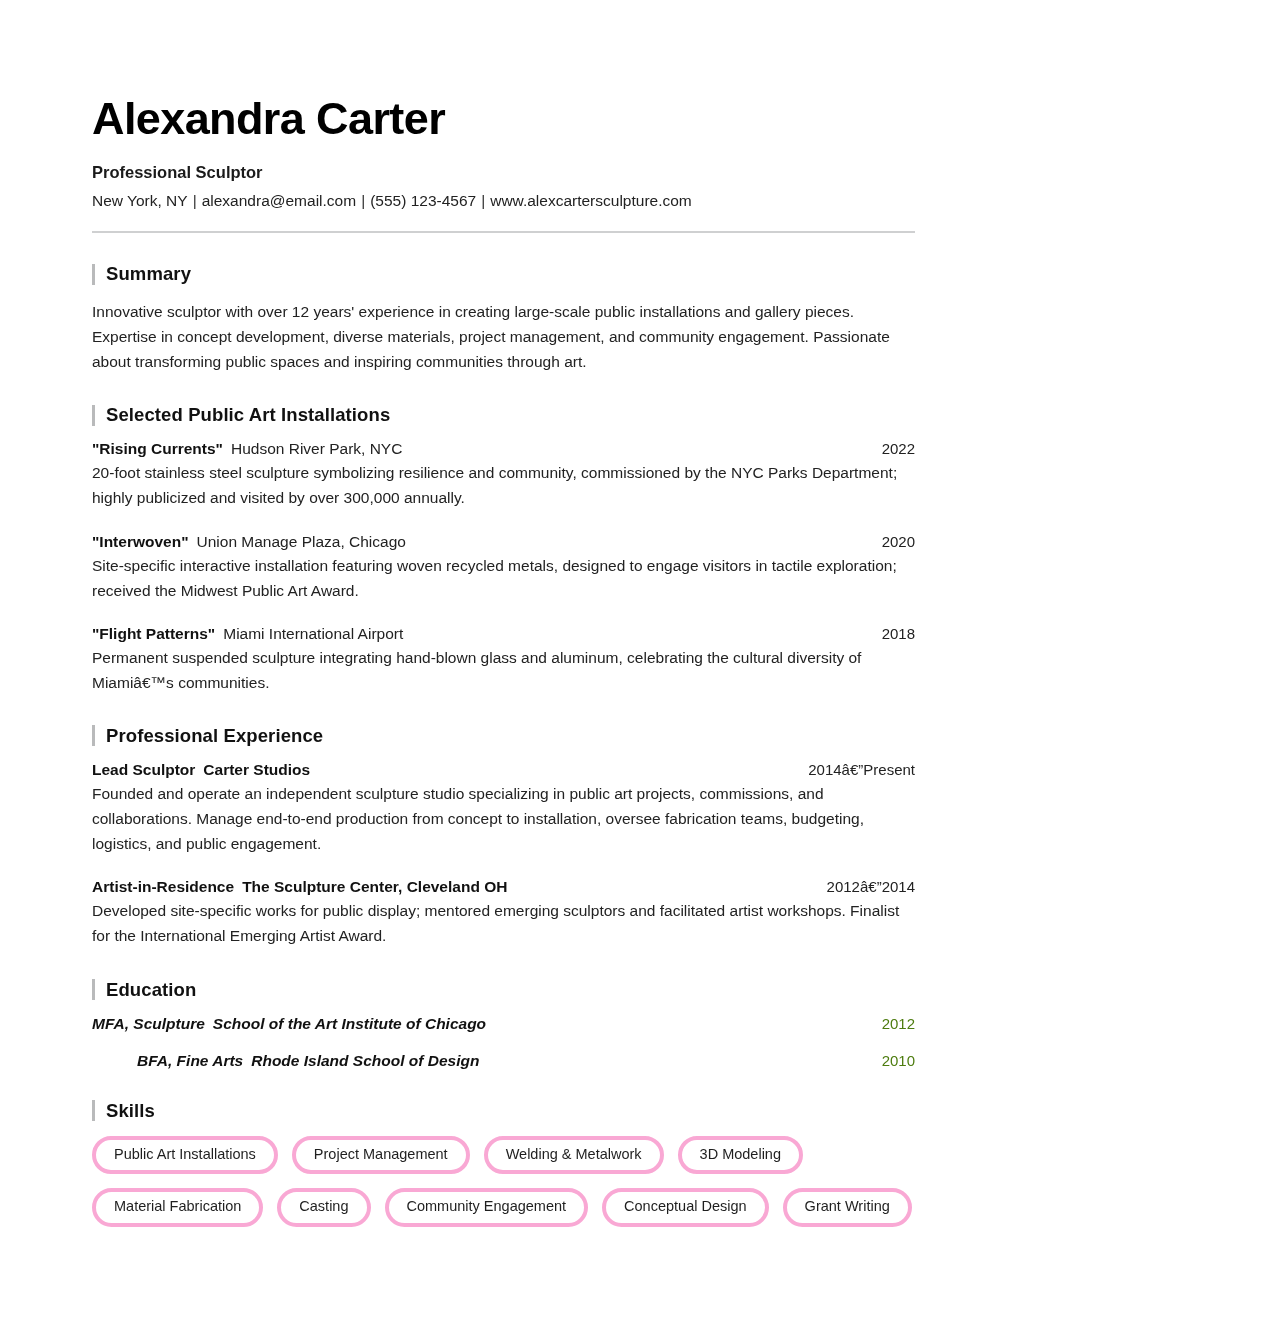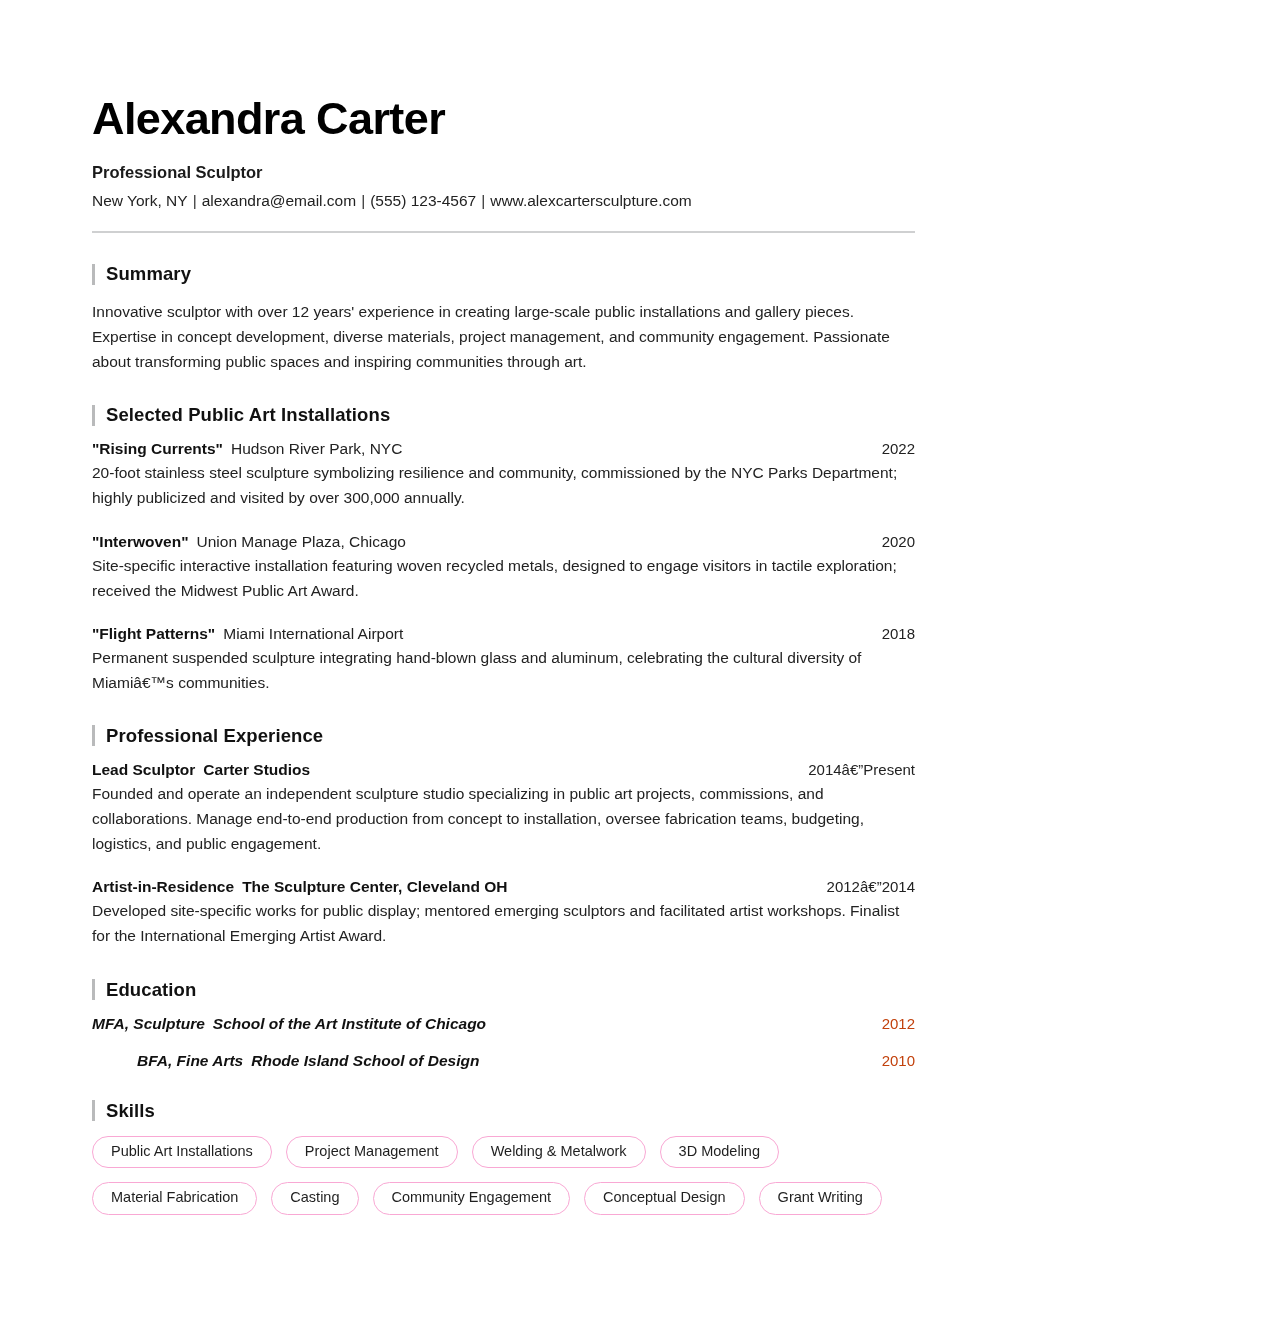--- a/index.html
+++ b/index.html
@@ -143,37 +143,37 @@
   }
   .edu-heading {
     font-size: 15.5px;
     font-weight: 700;
     color: #111111;
     font-style: italic;
   }
   .edu-date {
     font-size: 15px;
     font-weight: 400;
-    color: #c2410c;
+    color: #4d7c0f;
     white-space: nowrap;
     padding-left: 18px;
   }
 
   
   .skills-wrap {
     display: flex;
     flex-wrap: wrap;
     gap: 14px 14px;
     max-width: 823px;
   }
   .skill-chip {
     display: inline-flex;
     align-items: center;
     justify-content: center;
-    border: 1px solid #f9a8d4;
+    border: 4px solid #f9a8d4;
     border-radius: 999px;
     padding: 7px 18px 8px 18px;
     font-size: 14.5px;
     font-weight: 400;
     color: #1f1f1f;
     background: #ffffff;
     line-height: 1.1;
     white-space: nowrap;
   }
 </style>

